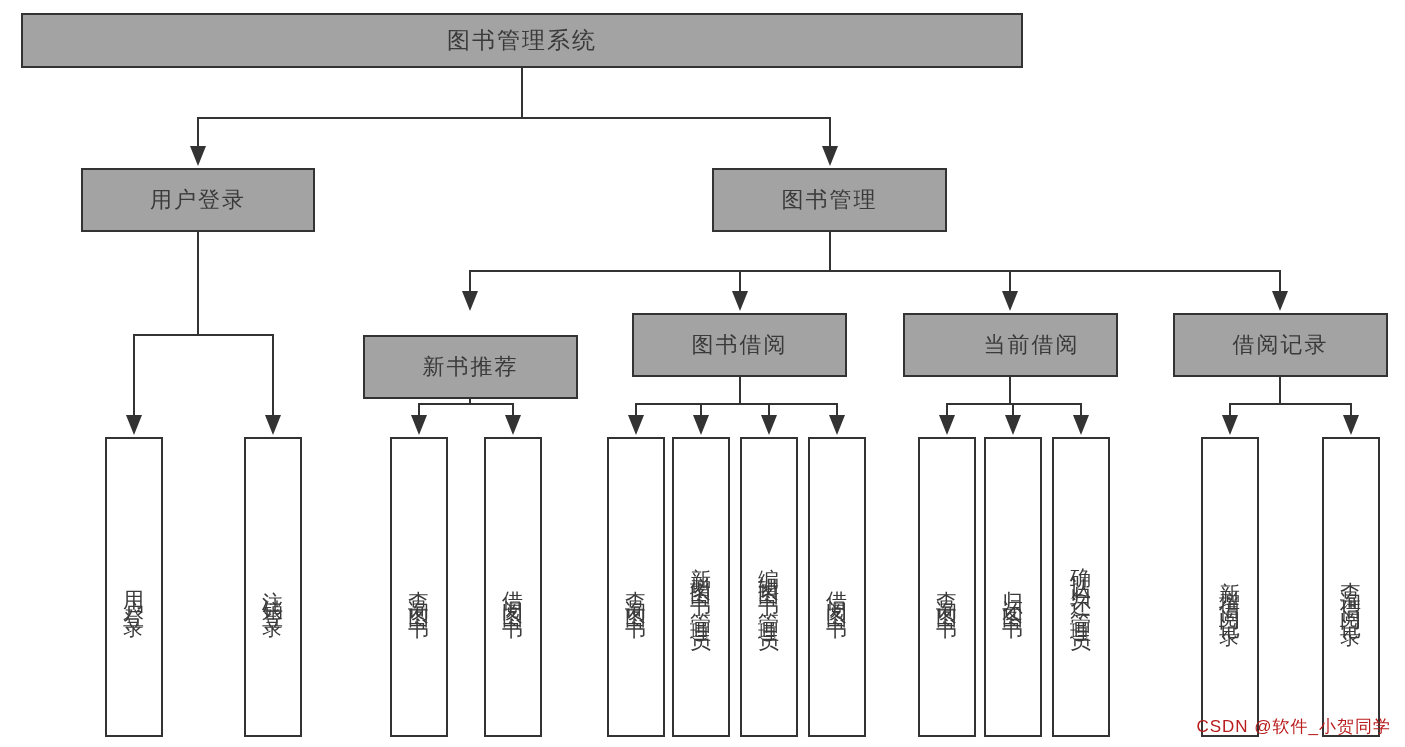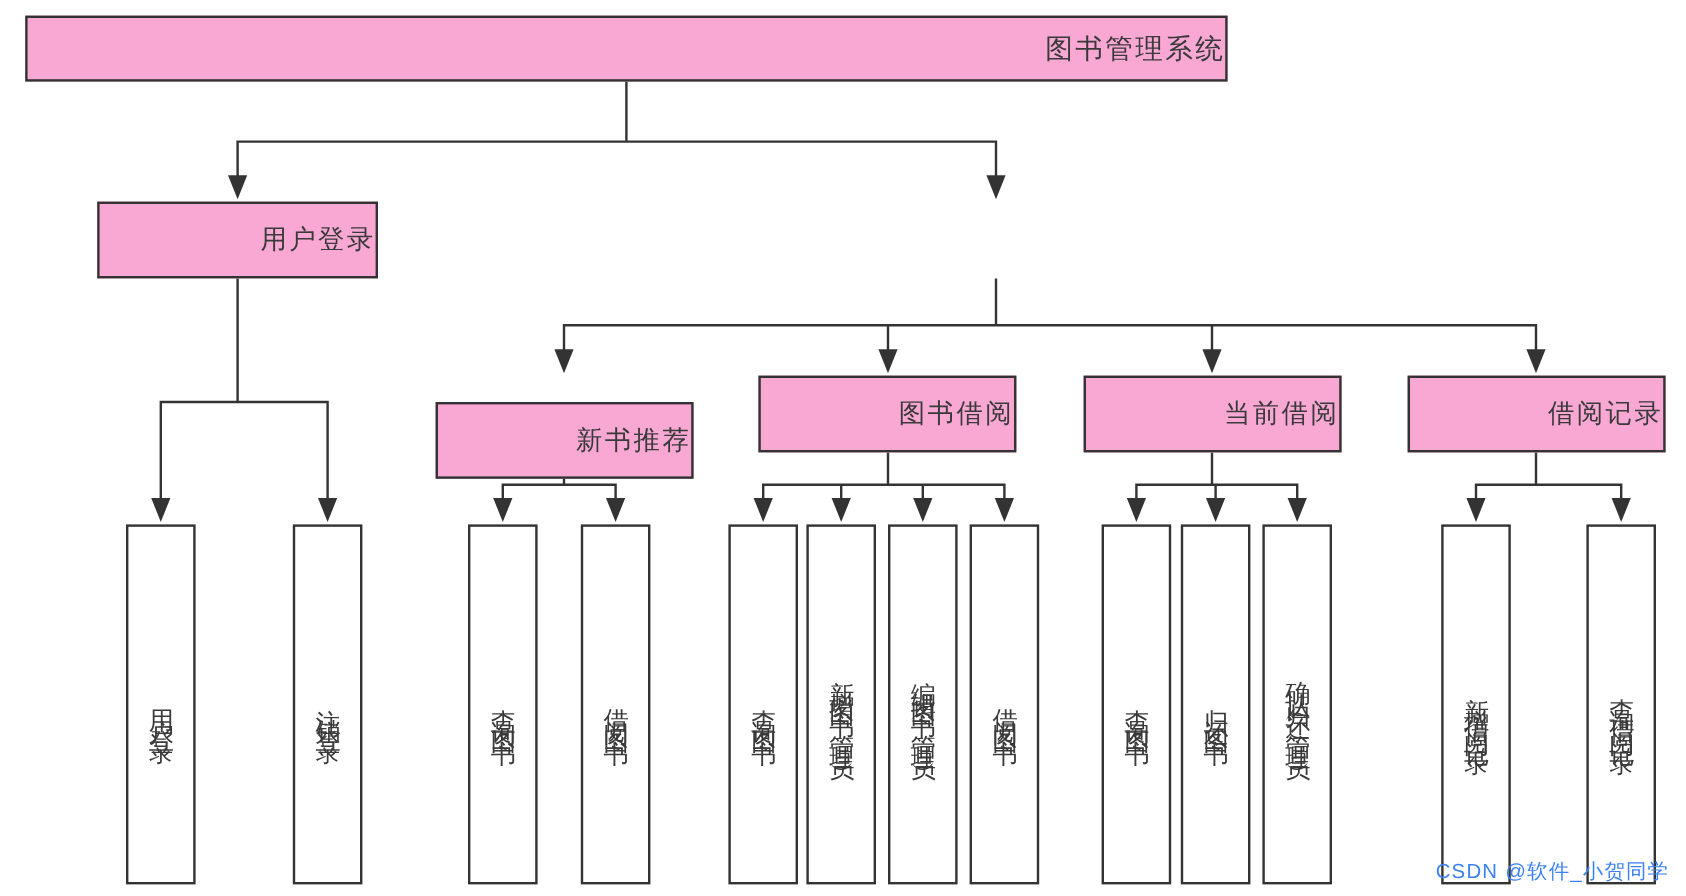--- a/index.html
+++ b/index.html
@@ -5,39 +5,39 @@
   html,body { margin:0; padding:0; background:#ffffff; }
   .stage {
     position:relative; width:1405px; height:747px;
     background:#ffffff; overflow:hidden;
     font-family:"Liberation Sans", sans-serif;
     color:#3a3a3a;
   }
   svg.connectors { position:absolute; left:0; top:0; z-index:1; }
   .hbox {
     position:absolute; box-sizing:border-box; z-index:2;
-    border:2px solid #333333; background:#f9a8d4;
-    display:flex; align-items:center; justify-content:flex-end;
+    border:2px solid #333333; background:#a3a3a3;
+    display:flex; align-items:center; justify-content:center;
     font-size:22px; letter-spacing:2px; white-space:nowrap;
   }
   .hbox.title { font-size:23px; }
   .vbox {
     position:absolute; box-sizing:border-box; z-index:2;
     top:437px; width:58px; height:300px;
     border:2px solid #333333; background:#ffffff;
     display:flex; align-items:center; justify-content:center;
   }
   .vbox .vtext {
     writing-mode:vertical-rl; text-orientation:mixed;
     font-size:21px; line-height:1; letter-spacing:9px; margin-bottom:-9px;
     white-space:nowrap;
   }
   .watermark {
     position:absolute; right:14px; top:715px; z-index:6;
-    font-size:17px; letter-spacing:1px; color:#3b82f6; white-space:nowrap;
+    font-size:17px; letter-spacing:1px; color:#b91c1c; white-space:nowrap;
   }
 </style>
 </head>
 <body>
 
 <div class="stage">
 
   <svg class="connectors" width="1405" height="747" viewBox="0 0 1405 747" aria-hidden="true">
     <g stroke="#333333" stroke-width="2" fill="none">
       <path d="M522,68 V118 M197,118 H831 M198,118 V149 M830,118 V149
@@ -70,20 +70,23 @@
       <polygon points="1343,415 1359,415 1351,435"></polygon>
     </g>
   </svg>
 
   <div class="hbox title" style="left:21px; top:13px; width:1002px; height:55px;">
     <span>图书管理系统</span>
   </div>
 
   <div class="hbox" style="left:81px; top:168px; width:234px; height:64px;">
     <span>用户登录</span>
+  </div>
+  <div class="hbox" style="left:712px; top:168px; width:235px; height:64px;">
+    <span>图书管理</span>
   </div>
 
   <div class="hbox" style="left:363px; top:313px; width:215px; height:64px;margin-top:22px;">
     <span>新书推荐</span>
   </div>
   <div class="hbox" style="left:632px; top:313px; width:215px; height:64px;">
     <span>图书借阅</span>
   </div>
   <div class="hbox" style="left:903px; top:313px; width:215px; height:64px;padding-left:42px;">
     <span>当前借阅</span>

